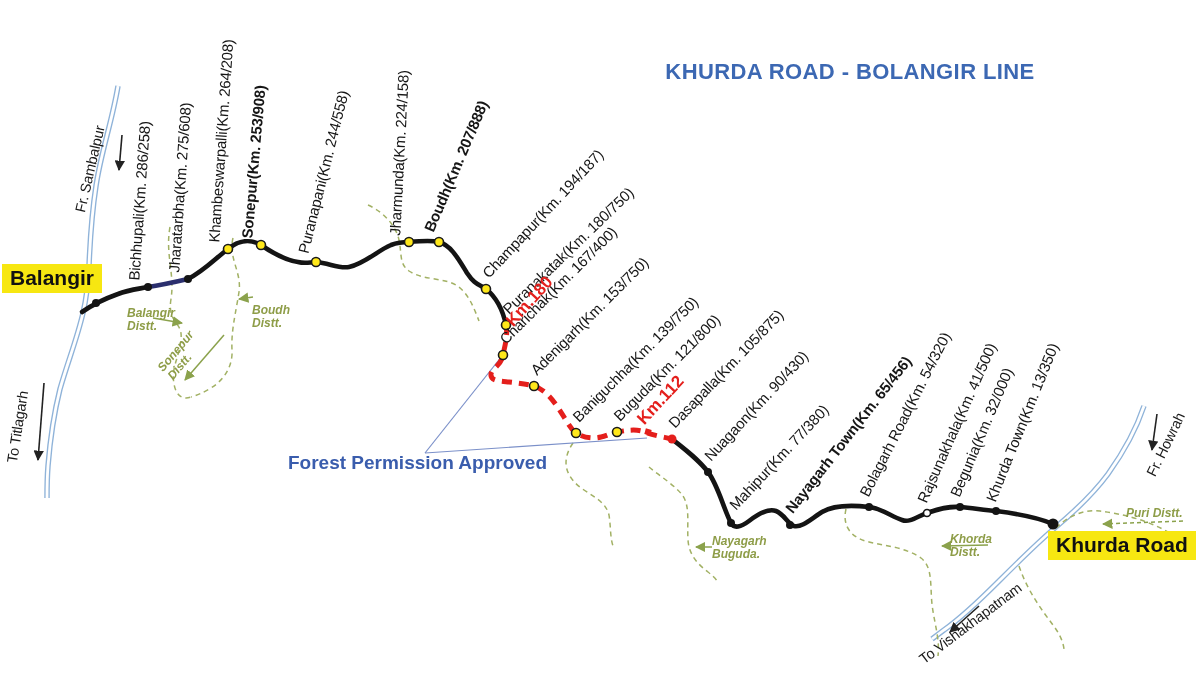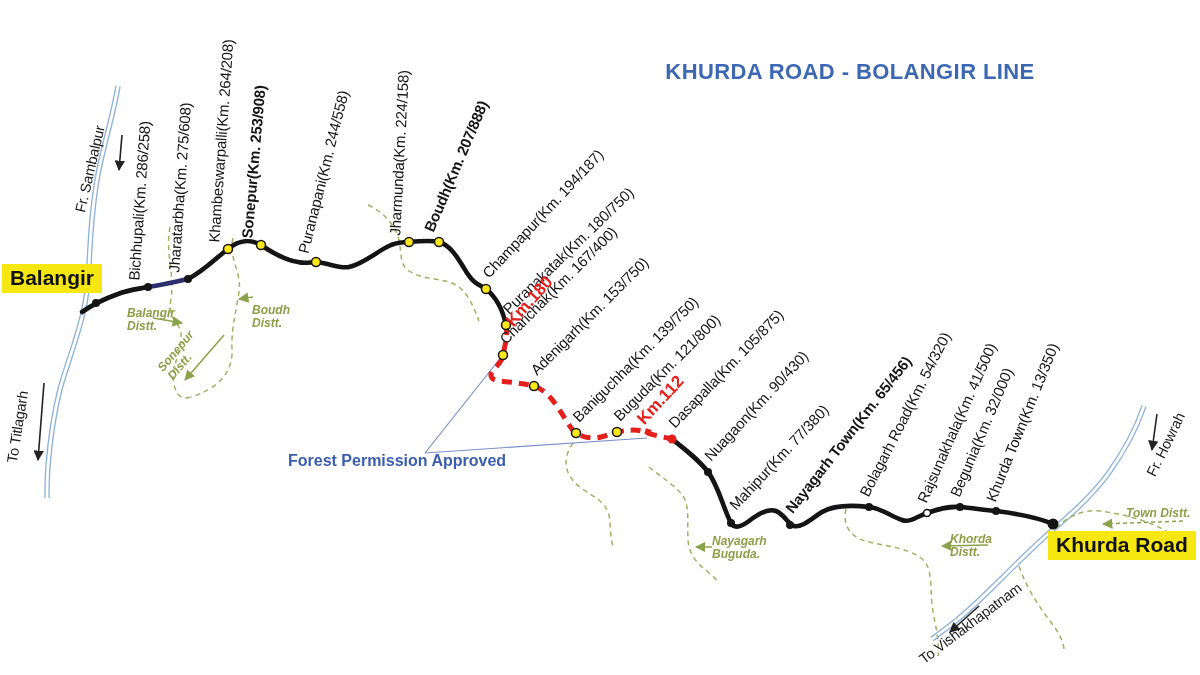--- a/index.html
+++ b/index.html
@@ -25,21 +25,21 @@
     position:absolute; color:#8e9d48; font-style:italic; font-weight:bold;
     font-size:12px; line-height:1.12; white-space:pre-line; letter-spacing:0;
   }
   .district.rot { transform-origin:0 100%; transform: translateY(-100%) rotate(var(--r)); white-space:pre; }
   .map-title {
     position:absolute; left:600px; top:59px; width:500px; text-align:center;
     color:#3c68b3; font-weight:bold; font-size:22px; letter-spacing:0.4px;
   }
   .forest-note {
     position:absolute; left:288px; top:452px;
-    color:#3a5dad; font-weight:bold; font-size:16px;
+    color:#3a5dad; font-weight:bold; font-size:19px;
   }
 </style>
 </head>
 <body>
 
 <div class="stage">
 
   <svg class="layer" width="1200" height="675" viewBox="0 0 1200 675">
     <defs>
       <marker id="ahb" viewBox="0 0 10 10" refX="9" refY="5" markerWidth="6.5" markerHeight="6.5" orient="auto-start-reverse">
@@ -164,15 +164,15 @@
   <div class="district" style="left:127px; top:307px;">Balangir
 Distt.</div>
   <div class="district rot" style="left:176px; top:383px; --r:-50deg;">Sonepur
 Distt.</div>
   <div class="district" style="left:252px; top:304px;">Boudh
 Distt.</div>
   <div class="district" style="left:712px; top:535px;">Nayagarh
 Buguda.</div>
   <div class="district" style="left:950px; top:533px;">Khorda
 Distt.</div>
-  <div class="district" style="left:1126px; top:507px;">Town Distt.</div>
+  <div class="district" style="left:1126px; top:507px;">Puri Distt.</div>
 
 </div>
 
 </body></html>

